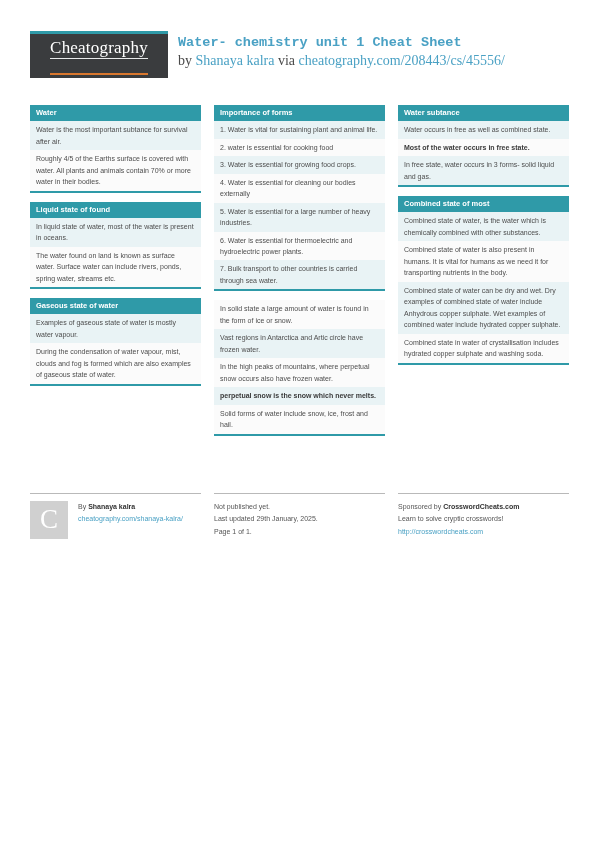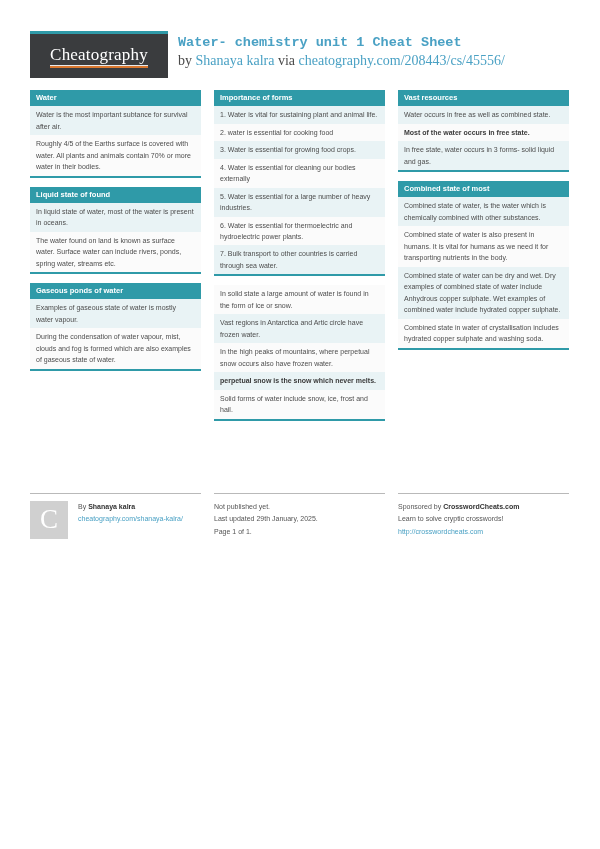--- a/index.html
+++ b/index.html
@@ -8,35 +8,35 @@
     position:relative; width:600px; height:849px; margin:0 auto;
     background:#ffffff; font-family:"Liberation Sans", sans-serif; overflow:hidden;
   }
 
   
   .header { position:absolute; top:31px; left:30px; right:28px; display:flex; align-items:flex-start; }
   .logo {
     width:138px; height:47px; background:#3a3c3e; border-top:3px solid #2f9aa8;
     display:flex; align-items:center; justify-content:center; cursor:pointer;
   }
-  .logo-inner { border-bottom:2px solid #d9782f; padding-bottom:1px; }
+  .logo-inner { border-bottom:2px solid #d9782f; padding-bottom:15px; }
   .logo-text {
     font-family:"Liberation Serif", serif; color:#ffffff; font-size:17px; letter-spacing:.2px;
     border-bottom:1px solid #e8eaeb; padding-bottom:1px;
   }
   .title-block { margin-left:10px; padding-top:4px; }
   .page-title {
     font-family:Liberation Mono, monospace; font-weight:bold; font-size:13.5px;
     color:#4aa1c4; margin-bottom:3px;
   }
   .byline { font-family:"Liberation Serif", serif; font-size:14px; color:#4a4a4a; }
   .byline a { color:#4aa1c4; text-decoration:none; }
 
   
-  .columns { position:absolute; top:90px; left:30px; width:540px; display:flex; gap:13px; }
+  .columns { position:absolute; top:105px; left:30px; width:540px; display:flex; gap:13px; }
   .col { width:171px; flex:0 0 171px; }
   .card { margin-bottom:9px; border-bottom:2px solid #2f9aa8; background:#fff; }
   .card-title {
     background:#2f9aa8; color:#ffffff; font-weight:bold; font-size:7.5px;
     padding:4px 6px 4px; line-height:1.1;
   }
   .card-row {
     font-size:7px; line-height:1.64; color:#4d4d4d; padding:3px 6px 3px; background:#fbfbfb;
   }
   .card-row:nth-child(even) { background:#e9f3f5; }
@@ -84,21 +84,21 @@
           <div class="card-title">Water</div>
           <div class="card-row">Water is the most important subtance for survival after air.</div>
           <div class="card-row">Roughly 4/5 of the Earths surface is covered with water. All plants and animals contain 70% or more water in their bodies.</div>
         </section>
         <section class="card">
           <div class="card-title">Liquid state of found</div>
           <div class="card-row">In liquid state of water, most of the water is present in oceans.</div>
           <div class="card-row">The water found on land is known as surface water. Surface water can include rivers, ponds, spring water, streams etc.</div>
         </section>
         <section class="card">
-          <div class="card-title">Gaseous ponds of water</div>
+          <div class="card-title">Gaseous state of water</div>
           <div class="card-row">Examples of gaseous state of water is mostly water vapour.</div>
           <div class="card-row">During the condensation of water vapour, mist, clouds and fog is formed which are also examples of gaseous state of water.</div>
         </section>
       </div>
     <div class="col">
         <section class="card">
           <div class="card-title">Importance of forms</div>
           <div class="card-row">1. Water is vital for sustaining plant and animal life.</div>
           <div class="card-row">2. water is essential for cooking food</div>
           <div class="card-row">3. Water is essential for growing food crops.</div>
@@ -110,21 +110,21 @@
         <section class="card">
           <div class="card-row">In solid state a large amount of water is found in the form of ice or snow.</div>
           <div class="card-row">Vast regions in Antarctica and Artic circle have frozen water.</div>
           <div class="card-row">In the high peaks of mountains, where perpetual snow occurs also have frozen water.</div>
           <div class="card-row bold">perpetual snow is the snow which never melts.</div>
           <div class="card-row">Solid forms of water include snow, ice, frost and hail.</div>
         </section>
       </div>
     <div class="col">
         <section class="card">
-          <div class="card-title">Vast resources</div>
+          <div class="card-title">Water subtance</div>
           <div class="card-row">Water occurs in free as well as combined state.</div>
           <div class="card-row bold">Most of the water occurs in free state.</div>
           <div class="card-row">In free state, water occurs in 3 forms- solid liquid and gas.</div>
         </section>
         <section class="card">
           <div class="card-title">Combined state of most</div>
           <div class="card-row">Combined state of water, is the water which is chemically combined with other substances.</div>
           <div class="card-row">Combined state of water is also present in humans. It is vital for humans as we need it for transporting nutrients in the body.</div>
           <div class="card-row">Combined state of water can be dry and wet. Dry examples of combined state of water include Anhydrous copper sulphate. Wet examples of combined water include hydrated copper sulphate.</div>
           <div class="card-row">Combined state in water of crystallisation includes hydrated copper sulphate and washing soda.</div>

